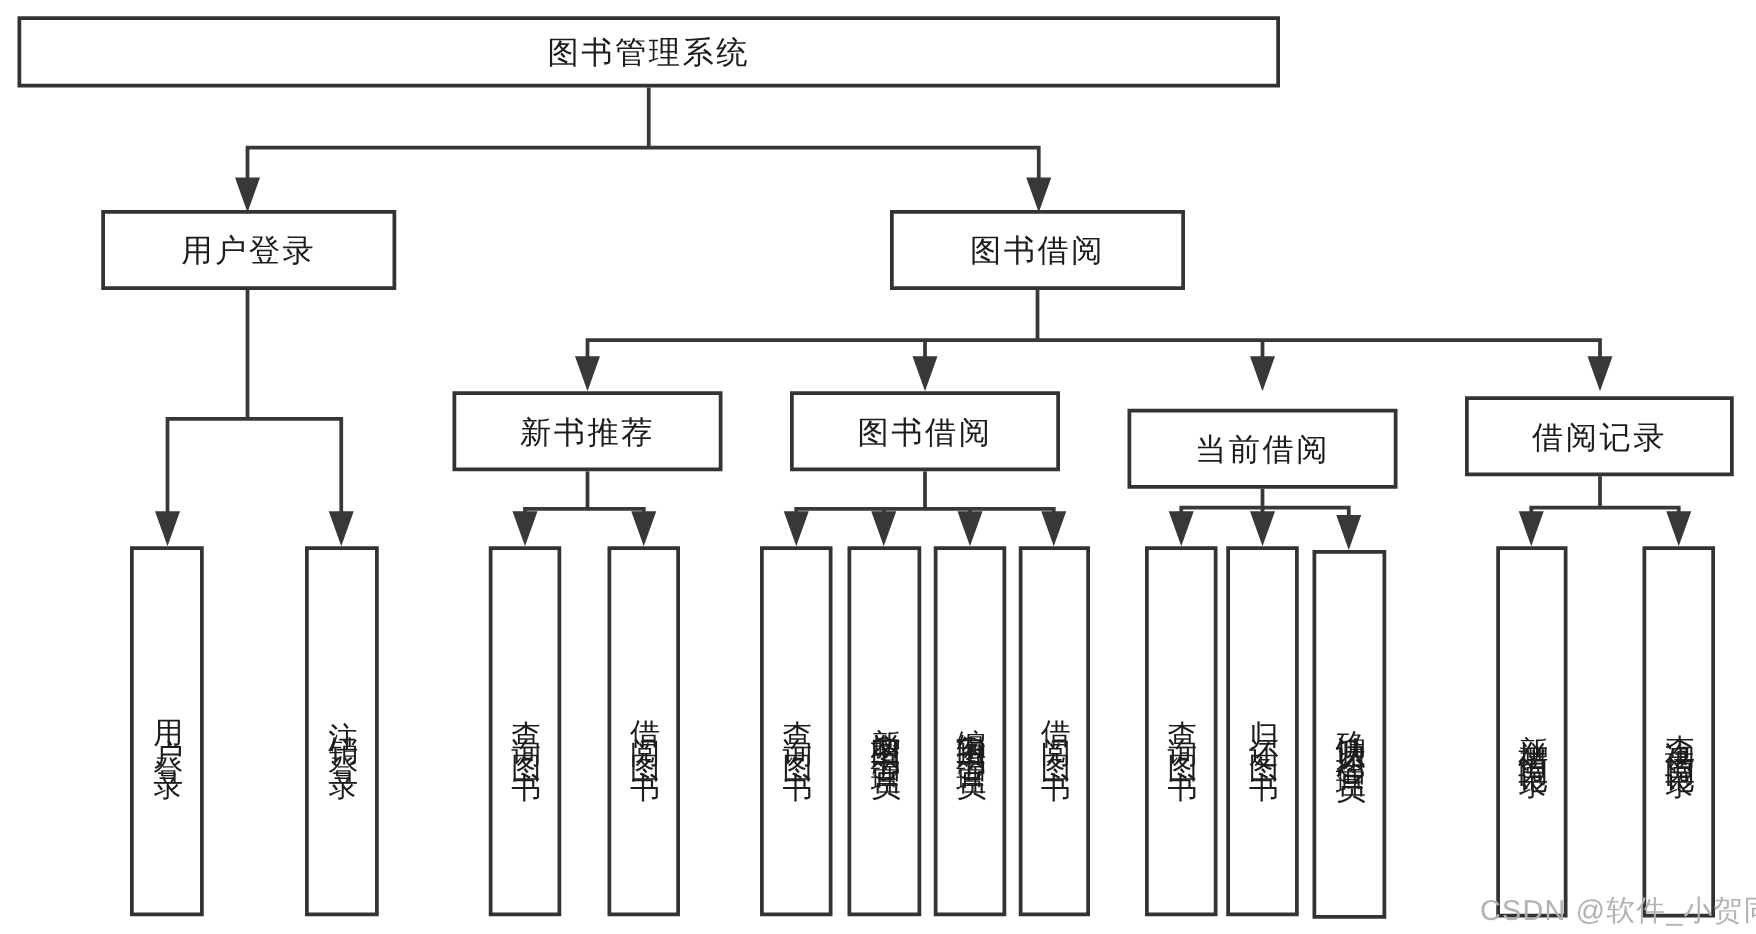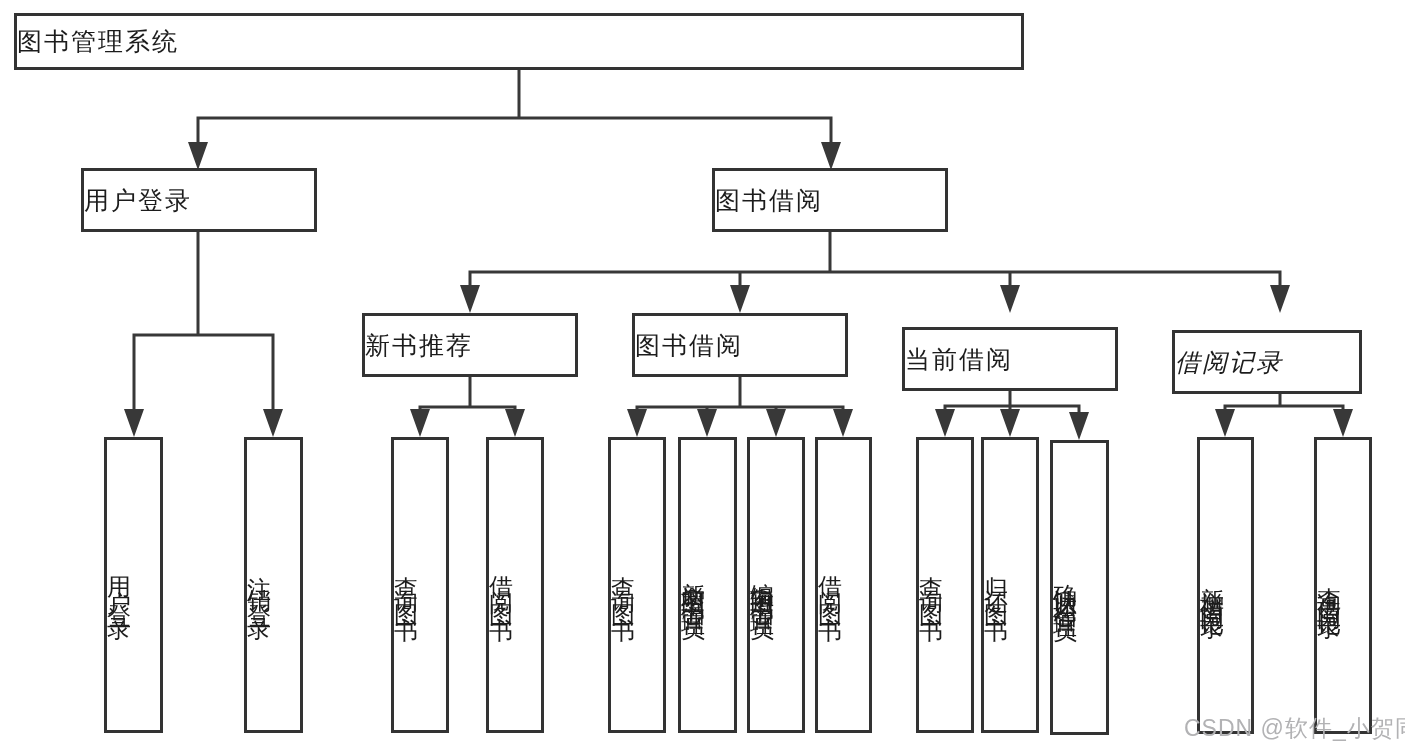--- a/index.html
+++ b/index.html
@@ -11,21 +11,21 @@
     overflow:hidden;
   }
   .wires{position:absolute;left:0;top:0;z-index:1;}
   .node{
     position:absolute;
     box-sizing:border-box;
     border:3px solid #333333;
     background:#ffffff;
     display:flex;
     align-items:center;
-    justify-content:flex-start;
+    justify-content:center;
     color:#1c1c1c;
     z-index:2;
   }
   .hnode{font-size:25px;letter-spacing:2px;}
   .leaf{z-index:2;}
   .leaf span{
     writing-mode:vertical-rl;
     text-orientation:mixed;
     font-size:24px;
     line-height:1;
@@ -43,21 +43,21 @@
     z-index:5;
     white-space:nowrap;
   }
   
   #n-root{left:14px;top:13px;width:1010px;height:57px;}
   #n-user{left:81px;top:168px;width:236px;height:64px;}
   #n-book{left:712px;top:168px;width:236px;height:64px;}
   #n-newbook{left:362px;top:313px;width:216px;height:64px;}
   #n-borrow{left:632px;top:313px;width:216px;height:64px;}
   #n-current{left:902px;top:313px;width:216px;height:64px;margin-top:14px;}
-  #n-records{left:1172px;top:330px;width:190px;height:64px;font-style:italic;}
+  #n-records{left:1172px;top:317px;width:215px;height:64px;}
   #l-user-login{left:104px;top:437px;width:59px;height:296px;}
   #l-logout{left:244px;top:437px;width:59px;height:296px;}
   #l-nb-query{left:391px;top:437px;width:58px;height:296px;}
   #l-nb-borrow{left:486px;top:437px;width:58px;height:296px;}
   #l-bw-query{left:608px;top:437px;width:58px;height:296px;}
   #l-bw-add{left:678px;top:437px;width:59px;height:296px;}
   #l-bw-edit{left:747px;top:437px;width:58px;height:296px;}
   #l-bw-borrow{left:815px;top:437px;width:57px;height:296px;}
   #l-cu-query{left:916px;top:437px;width:58px;height:296px;}
   #l-cu-return{left:981px;top:437px;width:58px;height:296px;}

